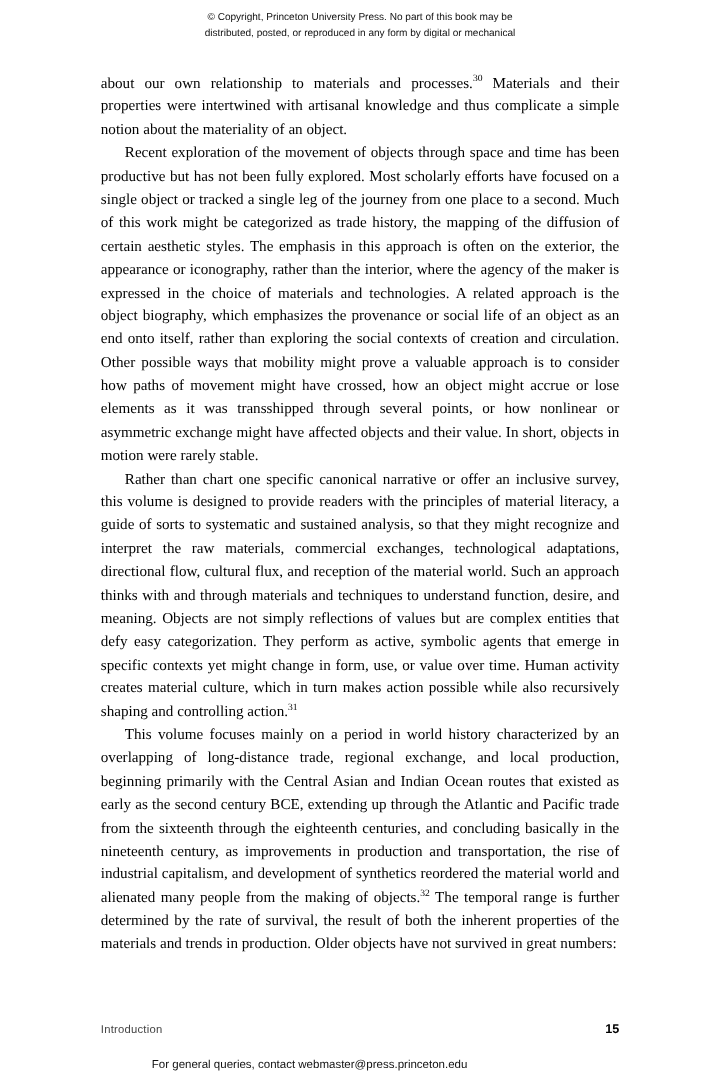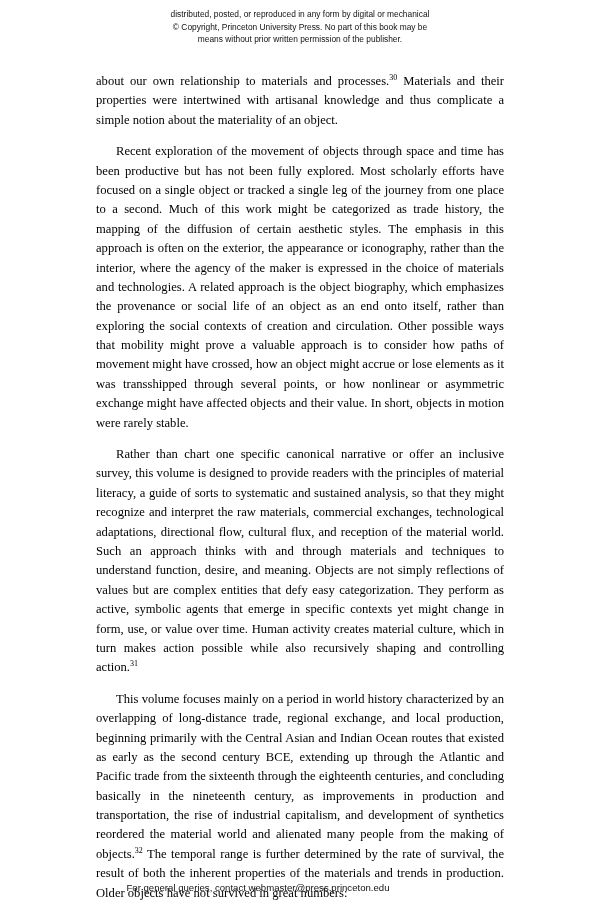--- a/index.html
+++ b/index.html
@@ -35,21 +35,21 @@
   .copyright-notice div {
     padding: 0 110px;
   }
   .body-text {
     position: absolute;
     top: 60px;
     left: 84px;
     width: 432px;
   }
   .body-text p {
-    margin: 12px;
+    margin: 0;
     font-size: 12.6px;
     line-height: 1.54;
     text-align: justify;
     text-justify: inter-word;
     hyphens: none;
     color: #000000;
   }
   .body-text p.indent {
     text-indent: 20px;
   }
@@ -89,28 +89,31 @@
     font-size: 9.6px;
     color: #111111;
   }
 </style>
 </head>
 <body>
 
 <div class="page">
 
   <div class="copyright-notice">
+    <div>© Copyright, Princeton University Press. No part of this book may be</div>
     <div>distributed, posted, or reproduced in any form by digital or mechanical</div>
-    <div>© Copyright, Princeton University Press. No part of this book may be</div>
-    <div>means without prior written permission of the publisher.</div>
   </div>
 
   <div class="body-text">
     <p><span>about our own relationship to materials and processes.</span><sup>30</sup><span> Materials and their properties were intertwined with artisanal knowledge and thus complicate a simple notion about the materiality of an object.</span></p>
     <p class="indent"><span>Recent exploration of the movement of objects through space and time has been productive but has not been fully explored. Most scholarly efforts have focused on a single object or tracked a single leg of the journey from one place to a second. Much of this work might be categorized as trade history, the mapping of the diffusion of certain aesthetic styles. The emphasis in this approach is often on the exterior, the appearance or iconography, rather than the interior, where the agency of the maker is expressed in the choice of materials and technologies. A related approach is the object biography, which emphasizes the provenance or social life of an object as an end onto itself, rather than exploring the social contexts of creation and circulation. Other possible ways that mobility might prove a valuable approach is to consider how paths of movement might have crossed, how an object might accrue or lose elements as it was transshipped through several points, or how nonlinear or asymmetric exchange might have affected objects and their value. In short, objects in motion were rarely stable.</span></p>
     <p class="indent"><span>Rather than chart one specific canonical narrative or offer an inclusive survey, this volume is designed to provide readers with the principles of material literacy, a guide of sorts to systematic and sustained analysis, so that they might recognize and interpret the raw materials, commercial exchanges, technological adaptations, directional flow, cultural flux, and reception of the material world. Such an approach thinks with and through materials and techniques to understand function, desire, and meaning. Objects are not simply reflections of values but are complex entities that defy easy categorization. They perform as active, symbolic agents that emerge in specific contexts yet might change in form, use, or value over time. Human activity creates material culture, which in turn makes action possible while also recursively shaping and controlling action.</span><sup>31</sup></p>
     <p class="indent"><span>This volume focuses mainly on a period in world history characterized by an overlapping of long-distance trade, regional exchange, and local production, beginning primarily with the Central Asian and Indian Ocean routes that existed as early as the second century BCE, extending up through the Atlantic and Pacific trade from the sixteenth through the eighteenth centuries, and concluding basically in the nineteenth century, as improvements in production and transportation, the rise of industrial capitalism, and development of synthetics reordered the material world and alienated many people from the making of objects.</span><sup>32</sup><span> The temporal range is further determined by the rate of survival, the result of both the inherent properties of the materials and trends in production. Older objects have not survived in great numbers:</span></p>
   </div>
 
+  <div class="footer">
+    <span class="footer-label">Introduction</span>
+    <span class="footer-page">15</span>
+  </div>
 
   <div class="queries-notice">For general queries, contact webmaster@press.princeton.edu</div>
 
 </div>
 
 </body></html>

